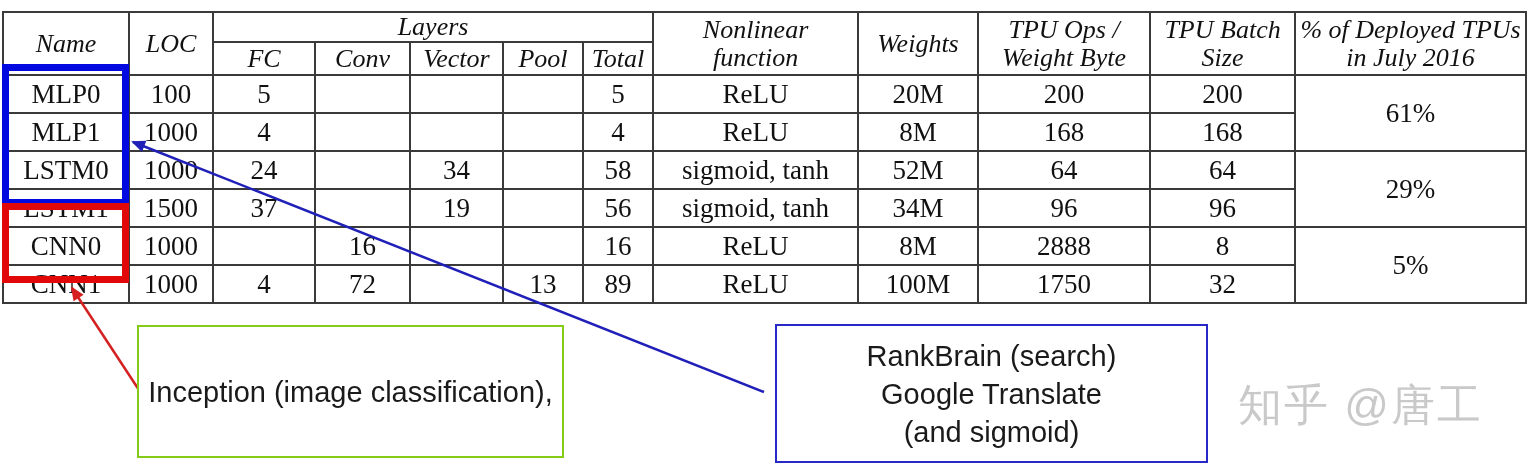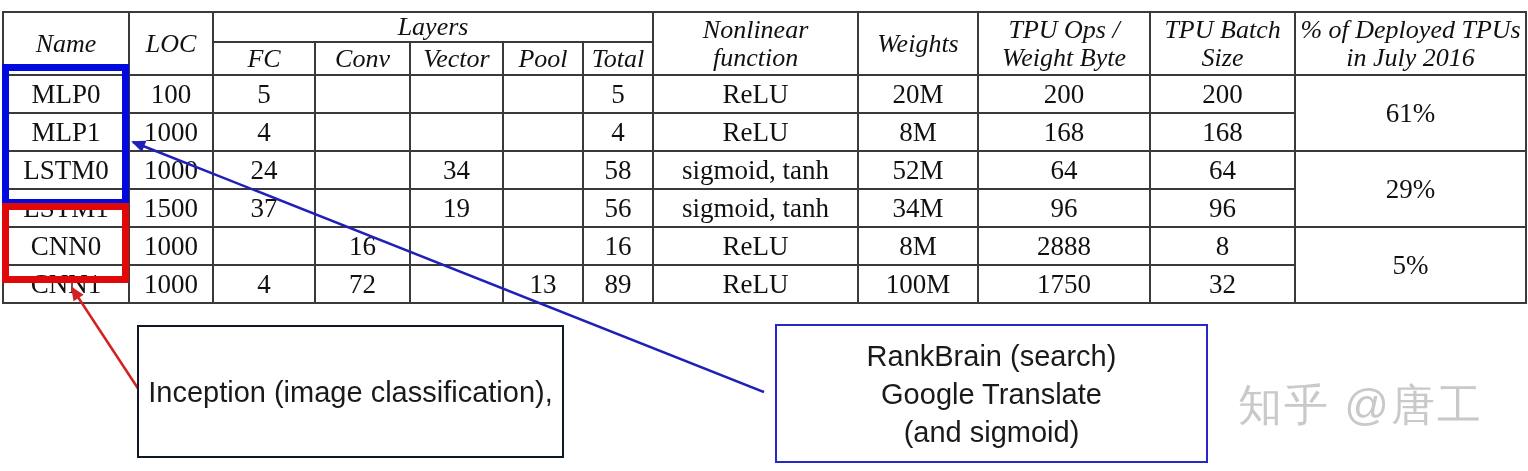--- a/index.html
+++ b/index.html
@@ -29,21 +29,21 @@
   #hl-red  { left:2px; top:203px; width:127px; height:80px;  border:7px solid #e00808; }
   
   #arrows { position:absolute; left:0; top:0; width:1528px; height:471px; pointer-events:none; }
   
   .callout {
     position:absolute; box-sizing:border-box; background:#fff;
     display:flex; flex-direction:column; justify-content:center; align-items:center;
     font-family:"Liberation Sans", sans-serif; font-size:29px; color:#1a1a1a;
     line-height:38px; text-align:center;
   }
-  #callout-red  { left:137px; top:325px; width:427px; height:133px; border:2px solid #0f172a; }
+  #callout-red  { left:137px; top:325px; width:427px; height:133px; border:2px solid #84cc16; }
   #callout-blue { left:763px; top:324px; width:433px; height:139px; border:2px solid #2828c8;margin-left:12px; }
   
   #watermark {
     position:absolute; left:1238px; top:376px;
     font-family:"Liberation Sans", sans-serif;
     font-size:44px; color:#c9c9c9; letter-spacing:2px; white-space:nowrap;
   }
 </style>
 </head>
 <body>

